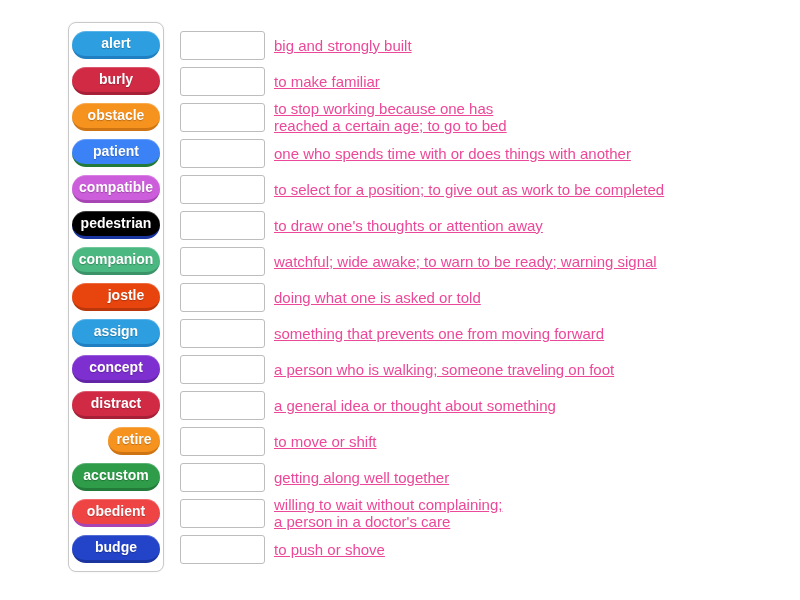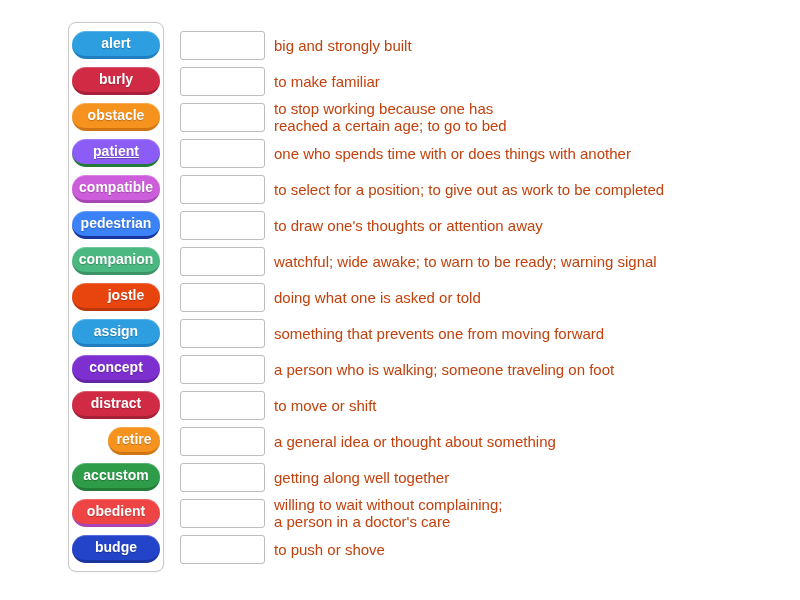--- a/index.html
+++ b/index.html
@@ -70,48 +70,49 @@
     height: 29px;
     flex: 0 0 85px;
     border: 1px solid #bdbdbd;
     border-radius: 3px;
     background: #ffffff;
   }
   .definition {
     margin-left: 9px;
     font-size: 15px;
     line-height: 17px;
-    color: #c2410c;
+    color: #ec4899;
     white-space: pre-line;
+    text-decoration: underline;
   }
 </style>
 </head>
 <body>
 
 <div class="stage">
   <div class="matchup">
 
     <div class="tile-panel">
       <div class="tile-row">
           <div class="tile" style="background-color: rgb(45, 159, 224); border-bottom-color: rgb(31, 127, 192);">alert</div>
         </div>
       <div class="tile-row">
           <div class="tile" style="background-color: rgb(208, 42, 69); border-bottom-color: rgb(166, 33, 55);">burly</div>
         </div>
       <div class="tile-row">
           <div class="tile" style="background-color: rgb(246, 146, 30); border-bottom-color: rgb(207, 116, 18);">obstacle</div>
         </div>
       <div class="tile-row">
-          <div class="tile" style="background-color: #8b5cf6; border-bottom-color: rgb(36, 122, 57); text-decoration: underline;">patient</div>
+          <div class="tile" style="background-color: #3b82f6; border-bottom-color: rgb(36, 122, 57);">patient</div>
         </div>
       <div class="tile-row">
           <div class="tile" style="background-color: rgb(205, 94, 219); border-bottom-color: rgb(168, 69, 181);">compatible</div>
         </div>
       <div class="tile-row">
-          <div class="tile" style="background-color: #3b82f6; border-bottom-color: rgb(26, 52, 160);">pedestrian</div>
+          <div class="tile" style="background-color: #000000; border-bottom-color: rgb(26, 52, 160);">pedestrian</div>
         </div>
       <div class="tile-row">
           <div class="tile" style="background-color: rgb(75, 183, 129); border-bottom-color: rgb(58, 148, 104);">companion</div>
         </div>
       <div class="tile-row">
           <div class="tile" style="background-color: rgb(232, 68, 14); border-bottom-color: rgb(186, 54, 11); padding-left: 20px;">jostle</div>
         </div>
       <div class="tile-row">
           <div class="tile" style="background-color: rgb(45, 159, 224); border-bottom-color: rgb(31, 127, 192);">assign</div>
         </div>
@@ -172,25 +173,25 @@
       <div class="def-row">
           <div class="answer-slot"></div>
           <div class="definition">something that prevents one from moving forward</div>
         </div>
       <div class="def-row">
           <div class="answer-slot"></div>
           <div class="definition">a person who is walking; someone traveling on foot</div>
         </div>
       <div class="def-row">
           <div class="answer-slot"></div>
+          <div class="definition">a general idea or thought about something</div>
+        </div>
+      <div class="def-row">
+          <div class="answer-slot"></div>
           <div class="definition">to move or shift</div>
-        </div>
-      <div class="def-row">
-          <div class="answer-slot"></div>
-          <div class="definition">a general idea or thought about something</div>
         </div>
       <div class="def-row">
           <div class="answer-slot"></div>
           <div class="definition">getting along well together</div>
         </div>
       <div class="def-row">
           <div class="answer-slot"></div>
           <div class="definition">willing to wait without complaining;
 a person in a doctor's care</div>
         </div>

